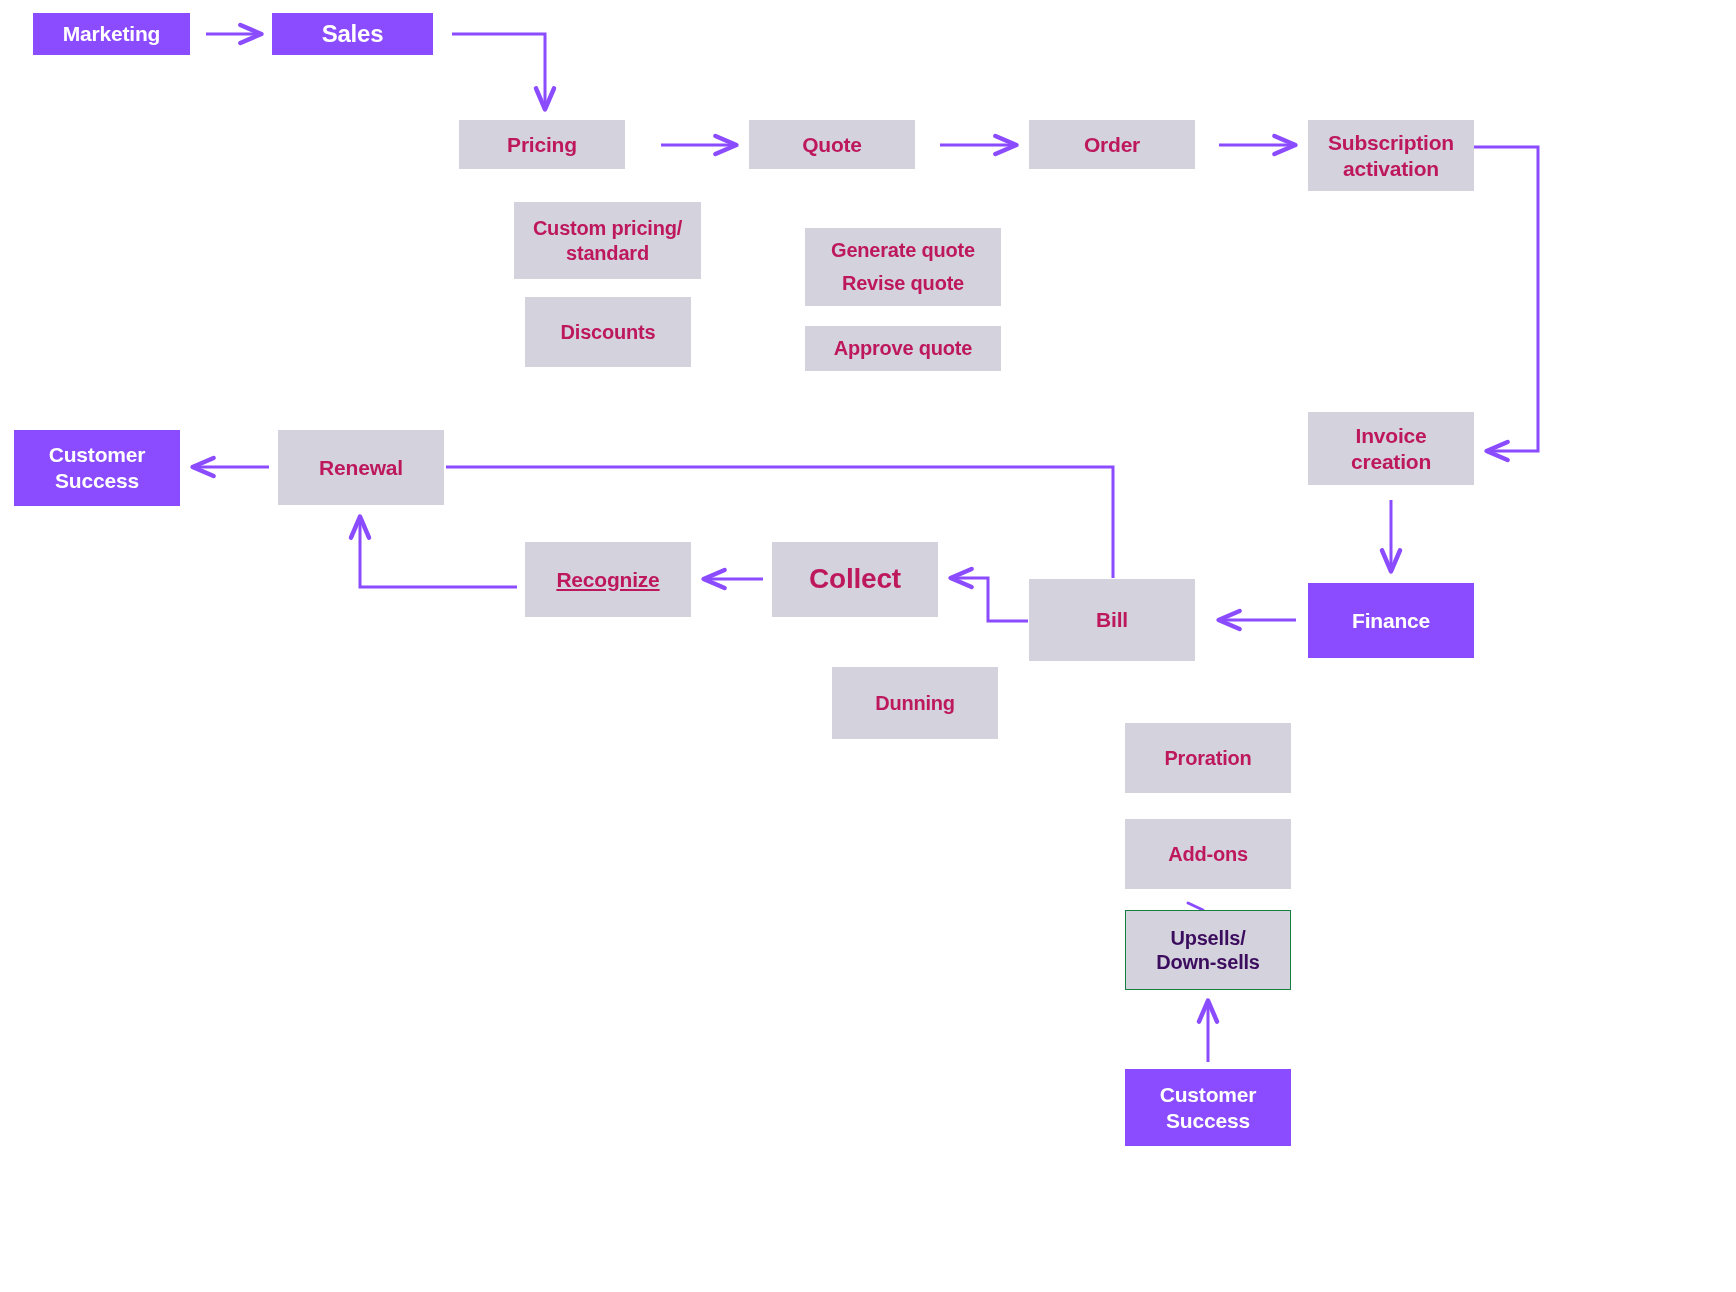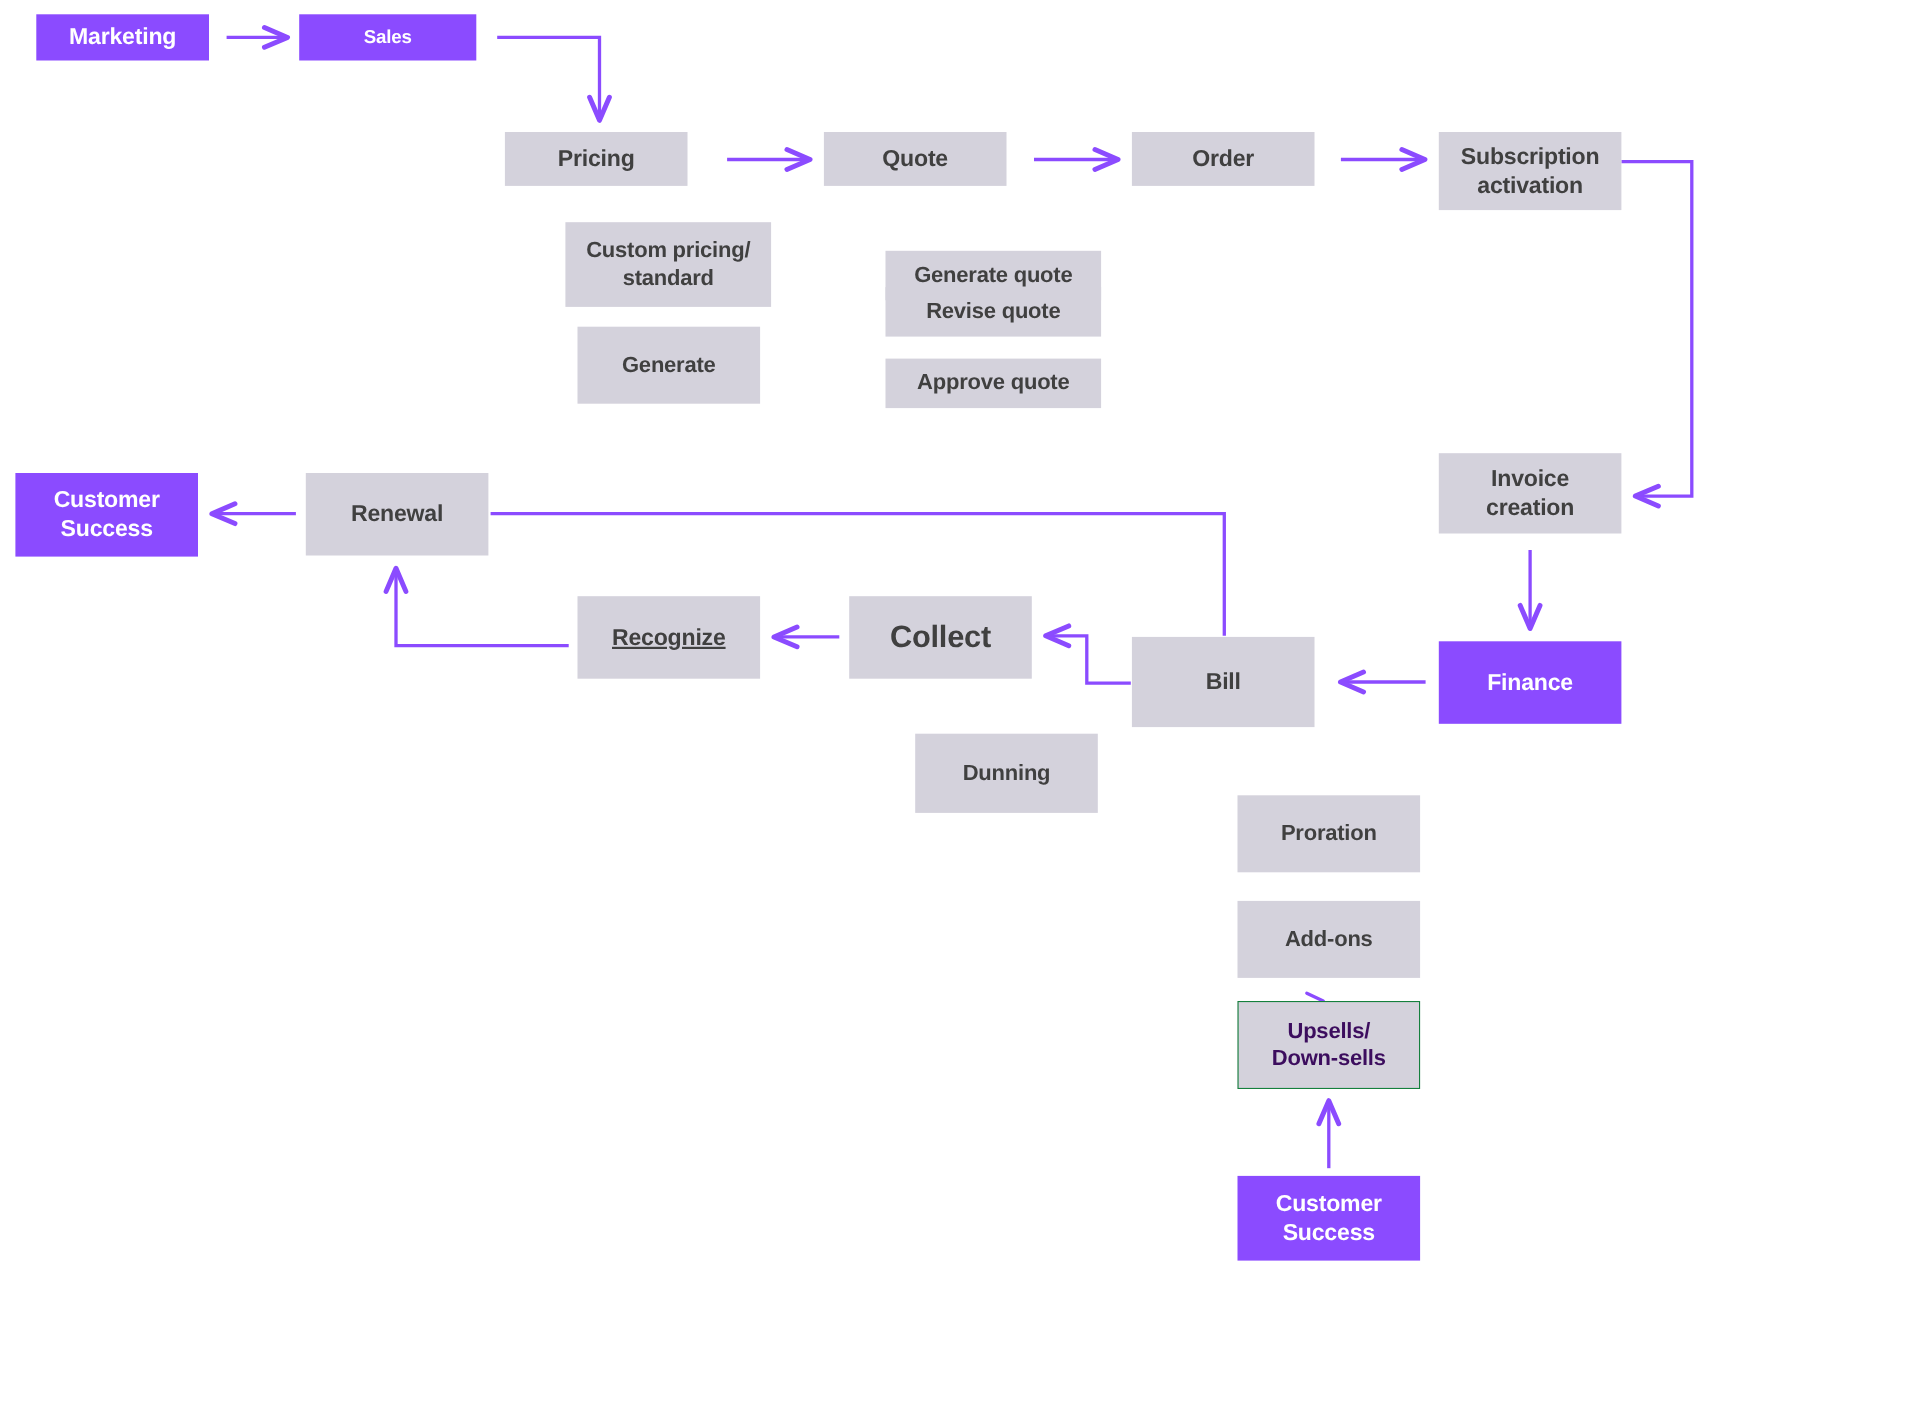--- a/index.html
+++ b/index.html
@@ -24,21 +24,21 @@
     display: flex;
     align-items: center;
     justify-content: center;
     text-align: center;
     font-weight: bold;
     line-height: 1.22;
     letter-spacing: -0.2px;
   }
   .node.gray {
     background: #d4d2dc;
-    color: #404040;
+    color: #be185d;
   }
   .node.purple {
     background: #8b4bff;
     color: #ffffff;
   }
   .node.gray-outlined {
     background: #d4d2dc;
     color: #3c0d5e;
     border: 1px solid #15803d;
   }
@@ -97,32 +97,32 @@
       <path d="M1208,1062 L1208,1000" marker-end="url(#ah)"></path>
 
       <path d="M1188,903 L1203,910 L1188,917" stroke-linecap="round" stroke-linejoin="round"></path>
     </g>
   </svg>
 
   <div id="nodes">
       <div class="node purple" style="left: 33px; top: 13px; width: 157px; height: 42px; font-size: 21px;">
         <span class="lbl">Marketing</span>
       </div>
-      <div class="node purple" style="left: 272px; top: 13px; width: 161px; height: 42px; font-size: 17px;">
+      <div class="node purple" style="left: 272px; top: 13px; width: 161px; height: 42px; font-size: 24px;">
         <span class="lbl">Sales</span>
       </div>
       <div class="node gray" style="left: 459px; top: 120px; width: 166px; height: 49px; font-size: 21px;">
         <span class="lbl">Pricing</span>
       </div>
       <div class="node gray" style="left: 514px; top: 202px; width: 187px; height: 77px; font-size: 20px;">
         <span class="lbl">Custom pricing/
 standard</span>
       </div>
       <div class="node gray" style="left: 525px; top: 297px; width: 166px; height: 70px; font-size: 20px;">
-        <span class="lbl">Generate</span>
+        <span class="lbl">Discounts</span>
       </div>
       <div class="node gray" style="left: 749px; top: 120px; width: 166px; height: 49px; font-size: 21px;">
         <span class="lbl">Quote</span>
       </div>
       <div class="node gray" style="left: 805px; top: 196px; width: 196px; height: 45px; font-size: 20px; margin-top: 32px;">
         <span class="lbl">Generate quote</span>
       </div>
       <div class="node gray" style="left: 805px; top: 261px; width: 196px; height: 45px; font-size: 20px;">
         <span class="lbl">Revise quote</span>
       </div>

